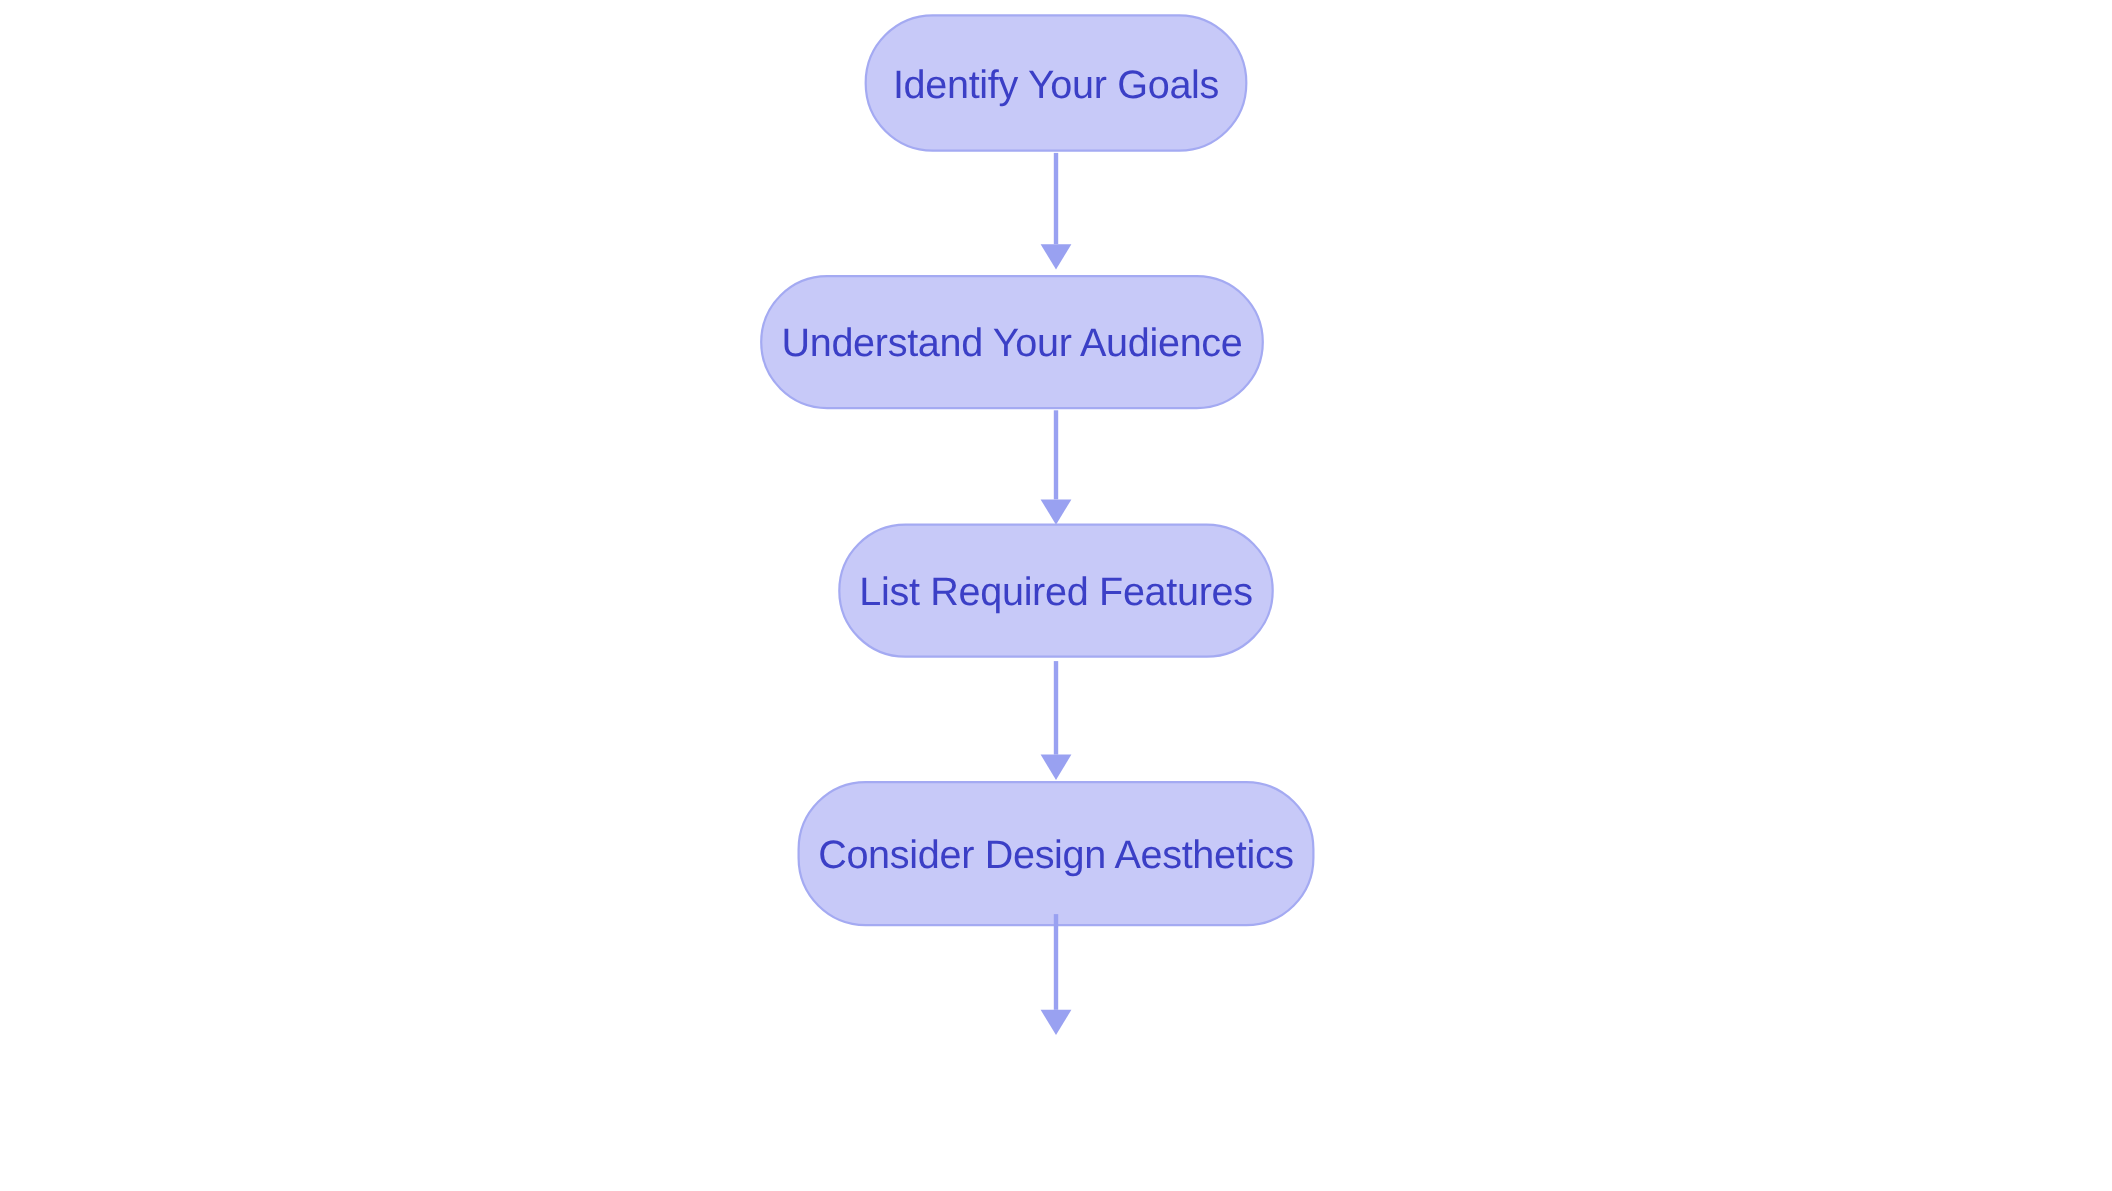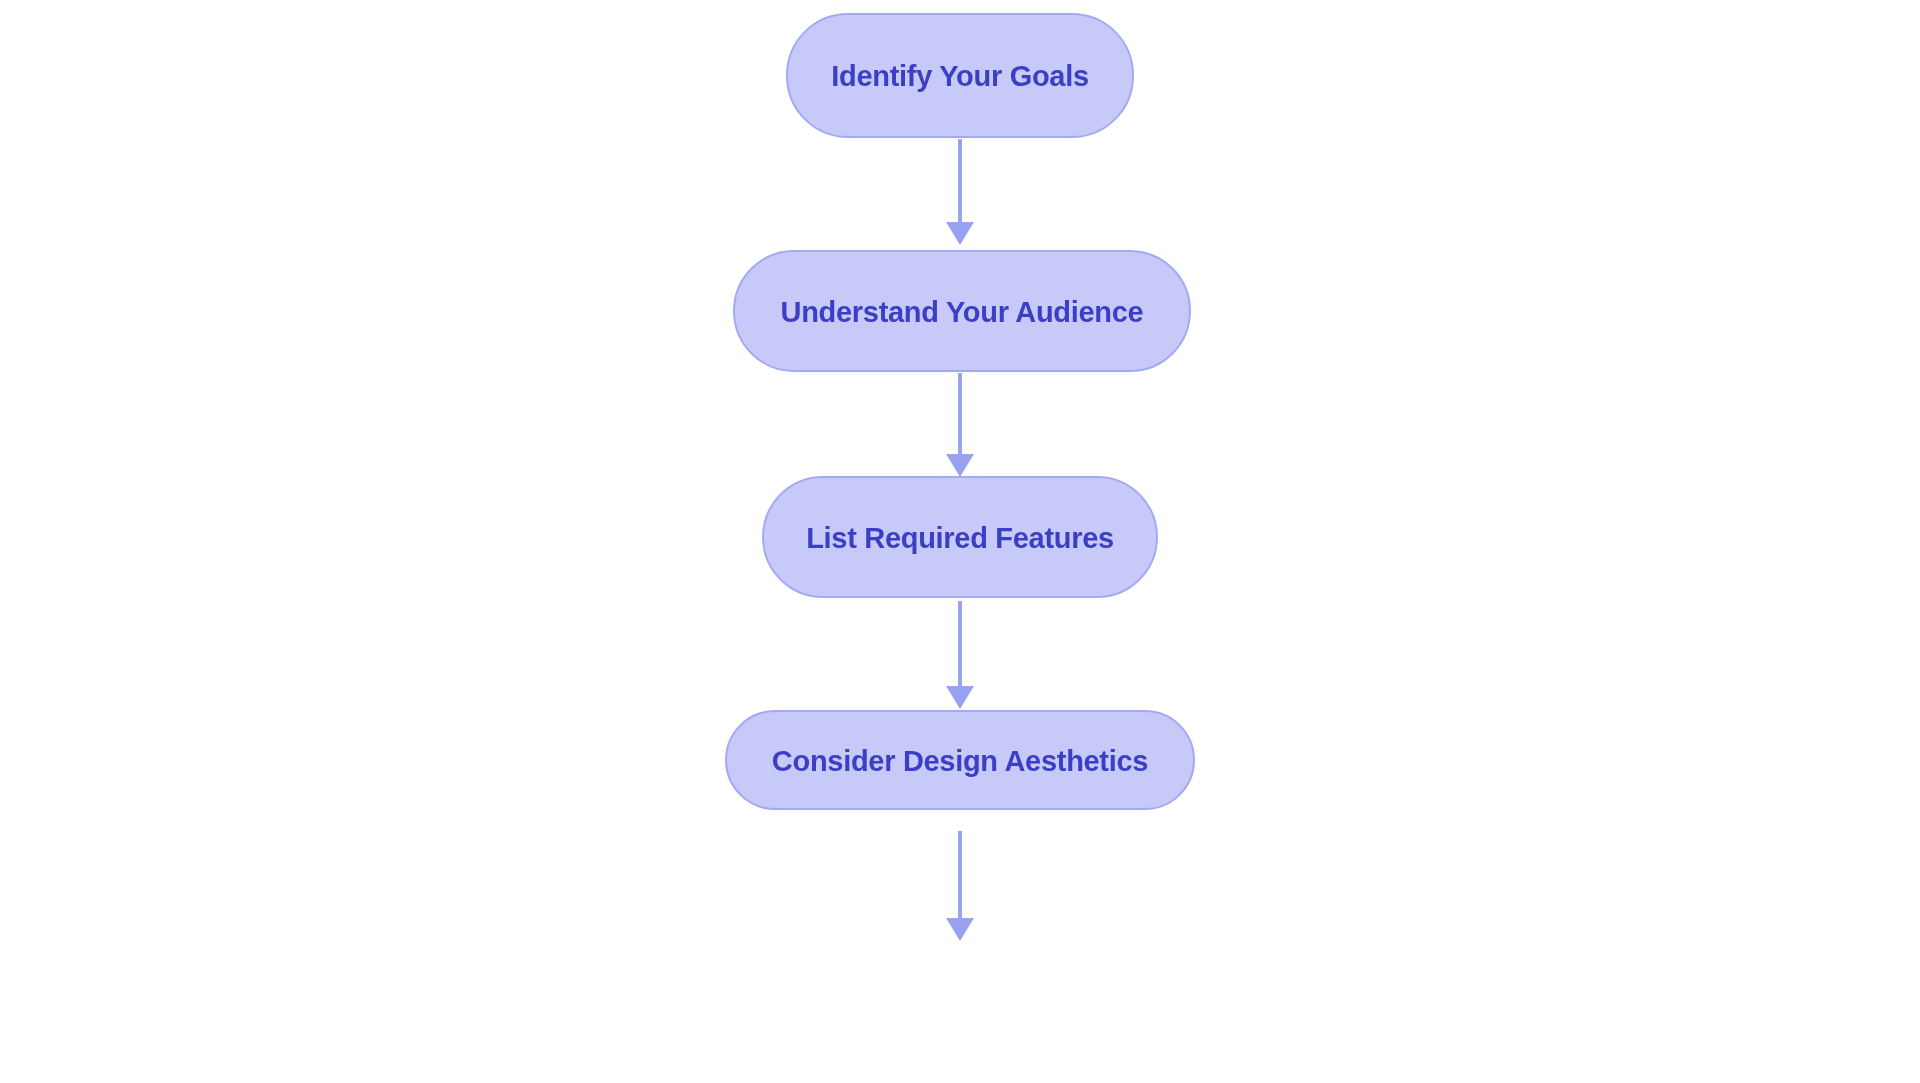--- a/index.html
+++ b/index.html
@@ -25,33 +25,33 @@
     background: #c7c9f8;
     border: 2.5px solid #a4aaf2;
     border-radius: 62px;
     display: flex;
     align-items: center;
     justify-content: center;
   }
 
   .flow-node .node-label {
     color: #3b3fc6;
-    font-size: 29px;
-    font-weight: 700;
+    font-size: 36px;
+    font-weight: 400;
     letter-spacing: -0.3px;
     white-space: nowrap;
     text-align: center;
     line-height: 1;
     padding-top: 2px;
   }
 
   .node-1 { left: 786px; top: 13px;  width: 348px; height: 125px; }
-  .node-2 { left: 733px; top: 250px; width: 458px; height: 122px; }
+  .node-2 { left: 691px; top: 250px; width: 458px; height: 122px; }
   .node-3 { left: 762px; top: 476px; width: 396px; height: 122px; }
-  .node-4 { left: 725px; top: 710px; width: 470px; height: 100px; }
+  .node-4 { left: 725px; top: 710px; width: 470px; height: 132px; }
   .node-5 { left: 824px; top: 942px; width: 272px; height: 118px; }
 
   .flow-arrow {
     position: absolute;
     left: 946px;
     width: 28px;
     display: flex;
     flex-direction: column;
     align-items: center;
   }

